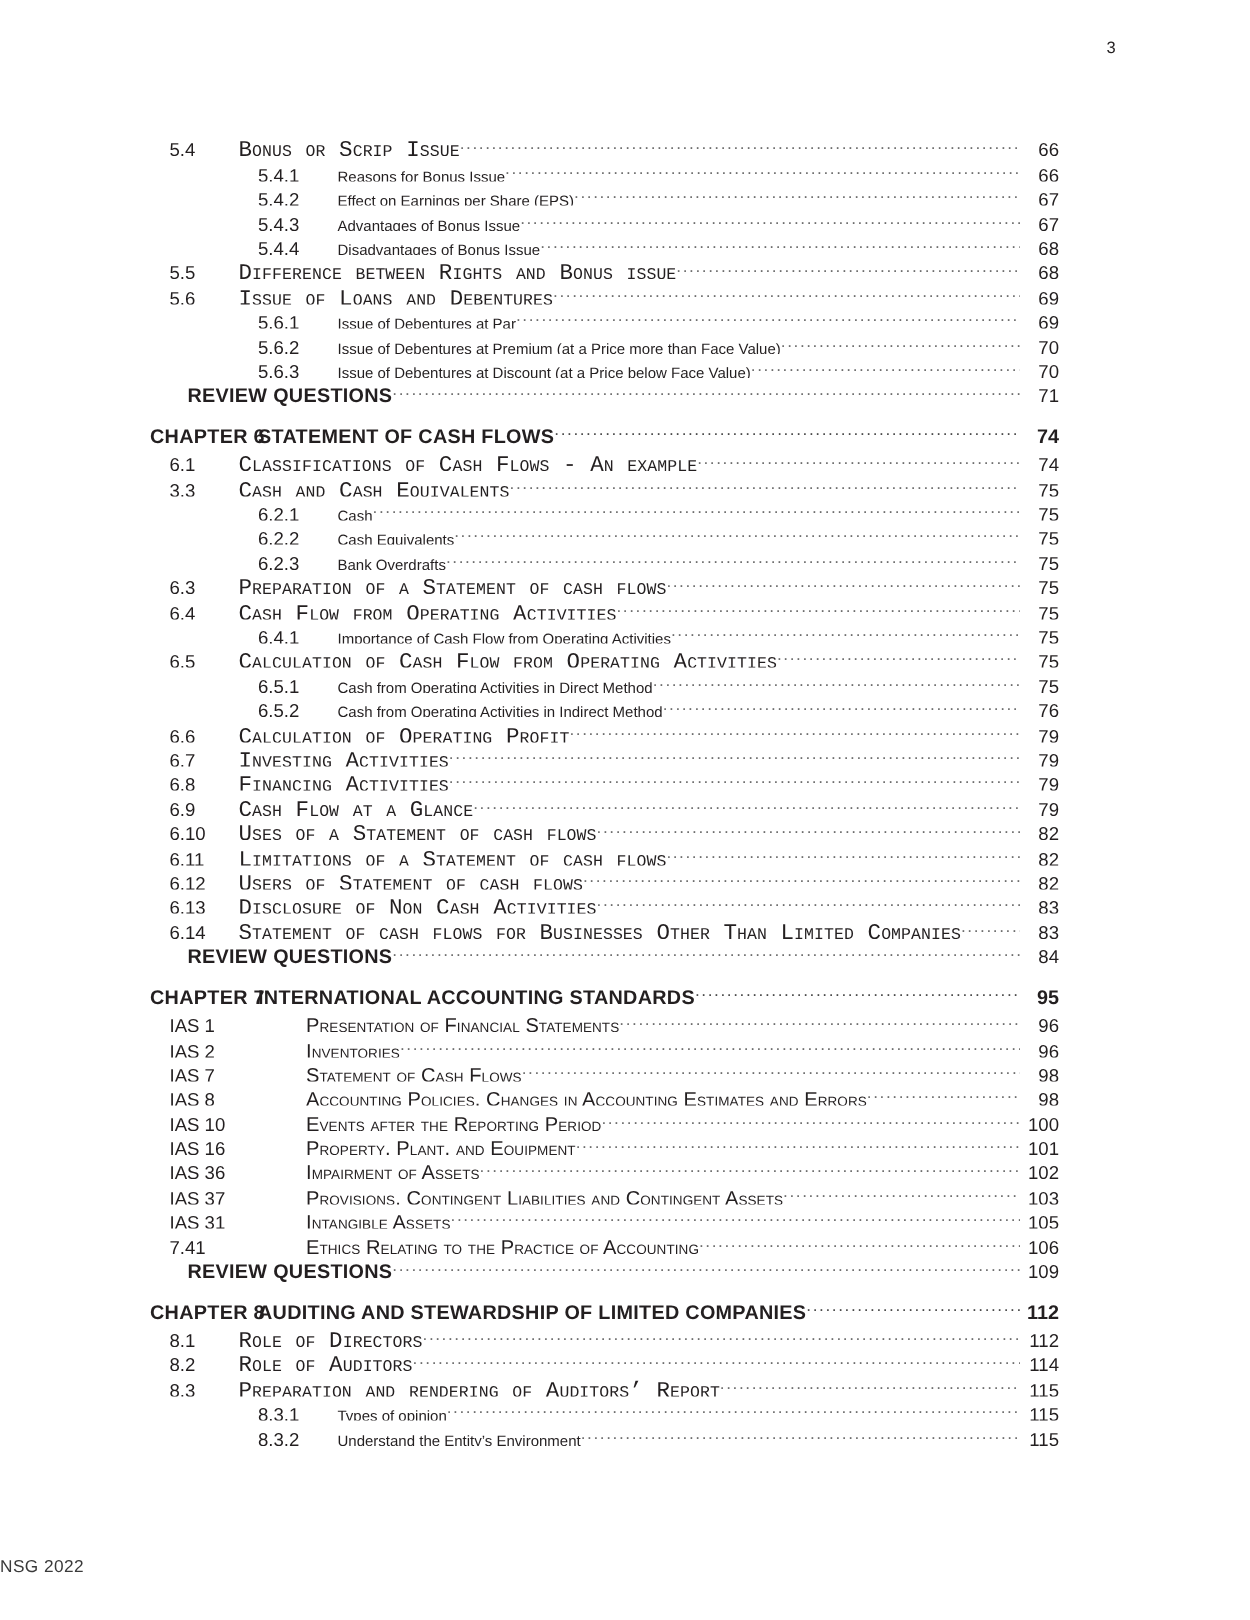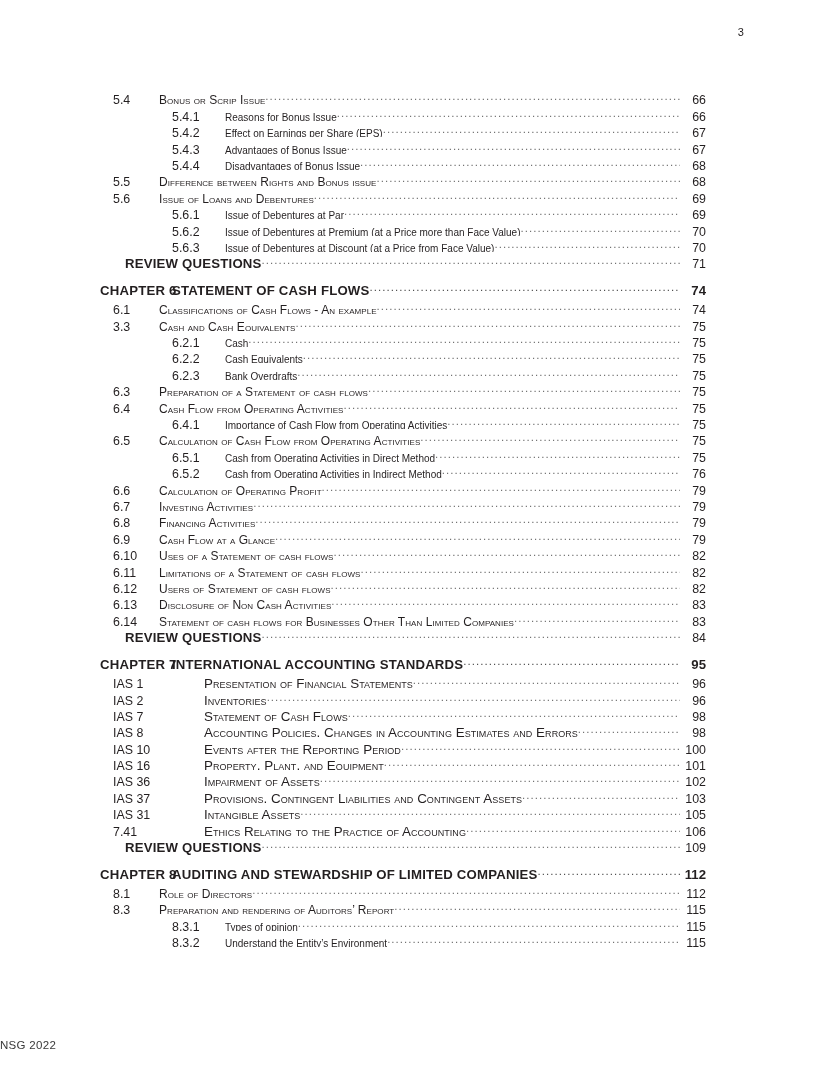--- a/index.html
+++ b/index.html
@@ -106,22 +106,23 @@
   }
 
   
   .lvl2 .num {
     width: 59px;
     padding-left: 13px;
     box-sizing: border-box;
   }
   .lvl2 .title {
     font-variant: small-caps;
-    font-size: 12px;
+    font-size: 15px;
     letter-spacing: 0.05px;
+    font-family: Liberation Mono, monospace;
   }
 
   
   .lvl3 .num {
     width: 125px;
     padding-left: 72px;
     box-sizing: border-box;
   }
   .lvl3 .title {
     font-size: 10px;
@@ -239,21 +240,21 @@
         <span class="page">69</span>
       </div>
       <div class="toc-row lvl3">
         <span class="num">5.6.2</span>
         <span class="title">Issue of Debentures at Premium (at a Price more than Face Value)</span>
         <span class="leader"></span>
         <span class="page">70</span>
       </div>
       <div class="toc-row lvl3">
         <span class="num">5.6.3</span>
-        <span class="title">Issue of Debentures at Discount (at a Price from Face Value)</span>
+        <span class="title">Issue of Debentures at Discount (at a Price below Face Value)</span>
         <span class="leader"></span>
         <span class="page">70</span>
       </div>
       <div class="toc-row review">
         <span class="num"></span>
         <span class="title">REVIEW QUESTIONS</span>
         <span class="leader"></span>
         <span class="page">71</span>
       </div>
       <div class="toc-row chapter">
@@ -466,20 +467,26 @@
         <span class="leader"></span>
         <span class="page">112</span>
       </div>
       <div class="toc-row lvl2">
         <span class="num">8.1</span>
         <span class="title">Role of Directors</span>
         <span class="leader"></span>
         <span class="page">112</span>
       </div>
       <div class="toc-row lvl2">
+        <span class="num">8.2</span>
+        <span class="title">Role of Auditors</span>
+        <span class="leader"></span>
+        <span class="page">114</span>
+      </div>
+      <div class="toc-row lvl2">
         <span class="num">8.3</span>
         <span class="title">Preparation and rendering of Auditors’ Report</span>
         <span class="leader"></span>
         <span class="page">115</span>
       </div>
       <div class="toc-row lvl3">
         <span class="num">8.3.1</span>
         <span class="title">Types of opinion</span>
         <span class="leader"></span>
         <span class="page">115</span>

